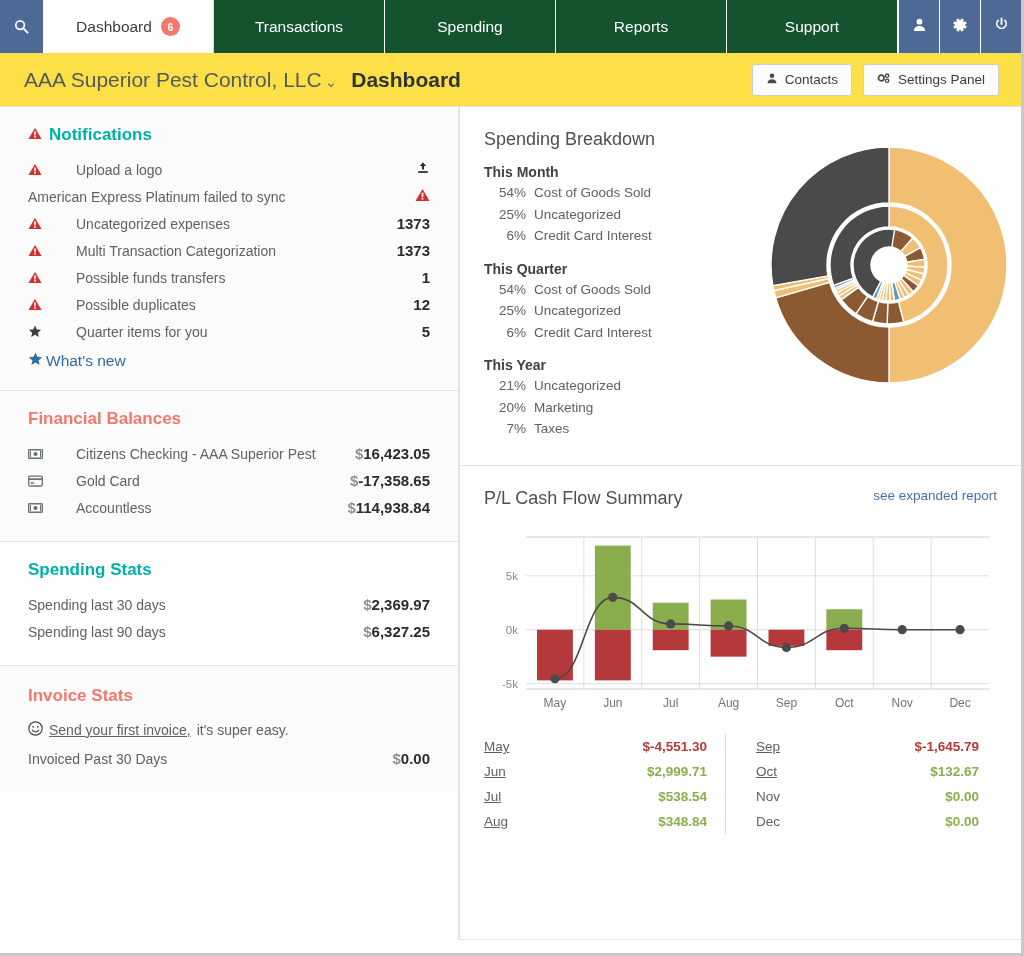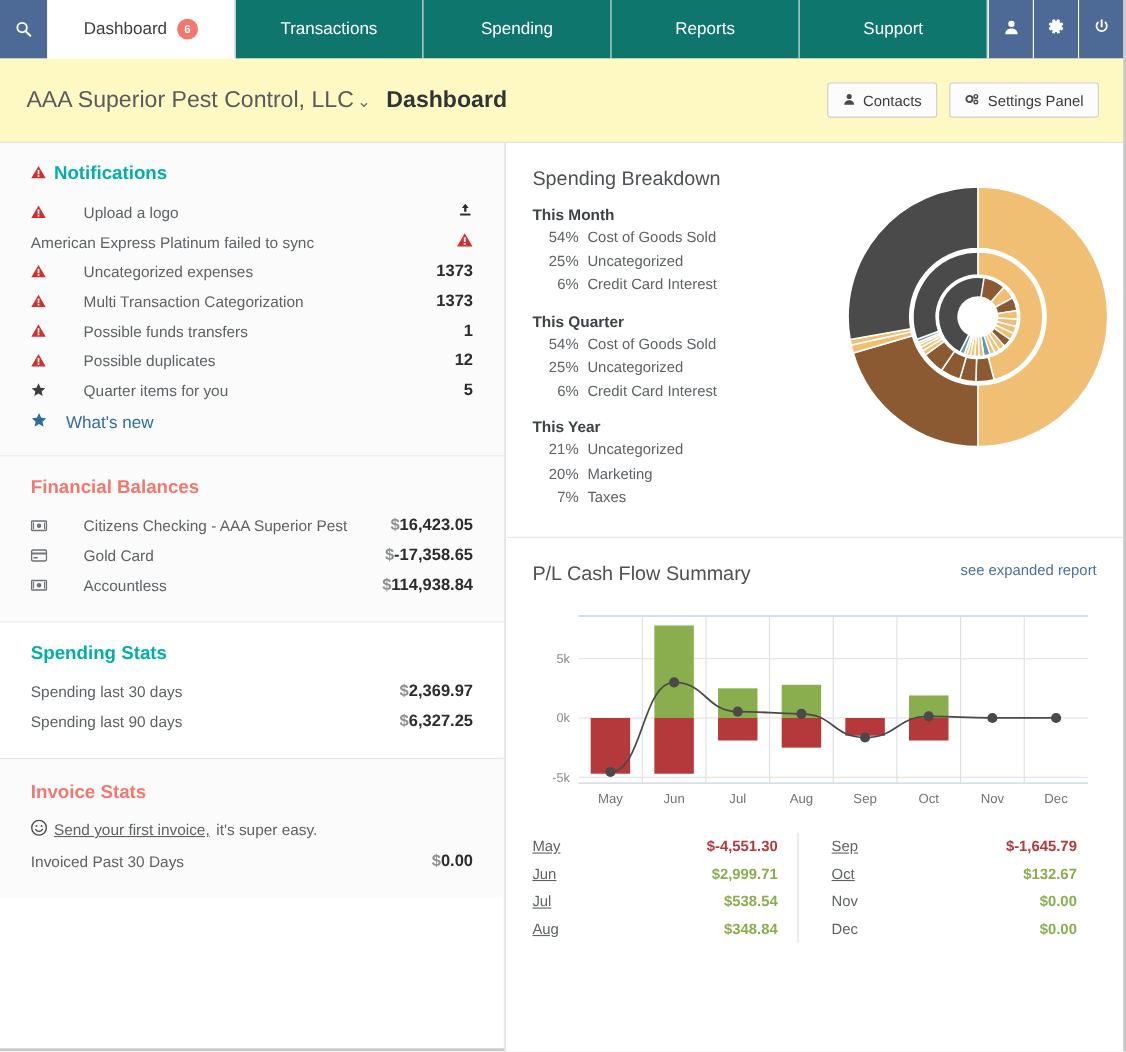--- a/index.html
+++ b/index.html
@@ -26,21 +26,21 @@
   }
   .nav-search {
     width: 43px;
     background: #4d6a96;
     display: flex; align-items: center; justify-content: center;
     cursor: pointer;
   }
   .nav-search svg { display: block; }
   .nav-tab {
     flex: 1 1 0;
-    background: #0f766e;
+    background: #14532d;
     color: #ffffff;
     font-size: 15.5px;
     display: flex; align-items: center; justify-content: center;
     border-right: 1px solid #ffffff;
     cursor: pointer;
     white-space: nowrap;
   }
   .nav-tab.active {
     background: #ffffff;
     color: #3d3d3d;
@@ -60,22 +60,22 @@
   .nav-icon-btn {
     width: 41px;
     background: #4d6a96;
     display: flex; align-items: center; justify-content: center;
     border-left: 1px solid #ffffff;
     cursor: pointer;
   }
 
   
   .header {
-    height: 77px;
-    background: #fef9c3;
+    height: 54px;
+    background: #fde047;
     border-bottom: 1px solid #e2e2e2;
     display: flex; align-items: center;
     padding: 0 22px 0 24px;
   }
   .company-name {
     font-size: 21px; color: #555b5e; font-weight: 400;
     cursor: pointer;
   }
   .caret {
     display:inline-block; margin-left: 3px; font-size: 15px; color: #6b7174;
@@ -135,21 +135,21 @@
   .row .ic { width: 20px; flex: 0 0 20px; display:flex; align-items:center; }
   .row .lbl { flex: 1; }
   .row .val { font-weight: bold; color: #2c2c2c; font-size: 15px; white-space: nowrap; }
   .row .val .cur { color: #8d9194; font-weight: bold; }
   .row.clickable { cursor: pointer; gap: 28px; }
 
   .notif-row { padding: 5px 0; }
   .notif-row .lbl { color: #5d6265; }
 
   .whatsnew {
-    display:flex; align-items:center; gap:17px;
+    display:flex; align-items:center; gap:3px;
     color:#2e6da4; font-size: 15.5px; padding-top: 7px; cursor: pointer;
   }
 
   .invoice-line {
     display:flex; align-items:center; gap: 6px;
     font-size: 14px; color: #5d6265; padding: 4px 0 6px 0;
   }
   .invoice-link { color:#5d6265; text-decoration: underline; cursor:pointer; }
 
   

